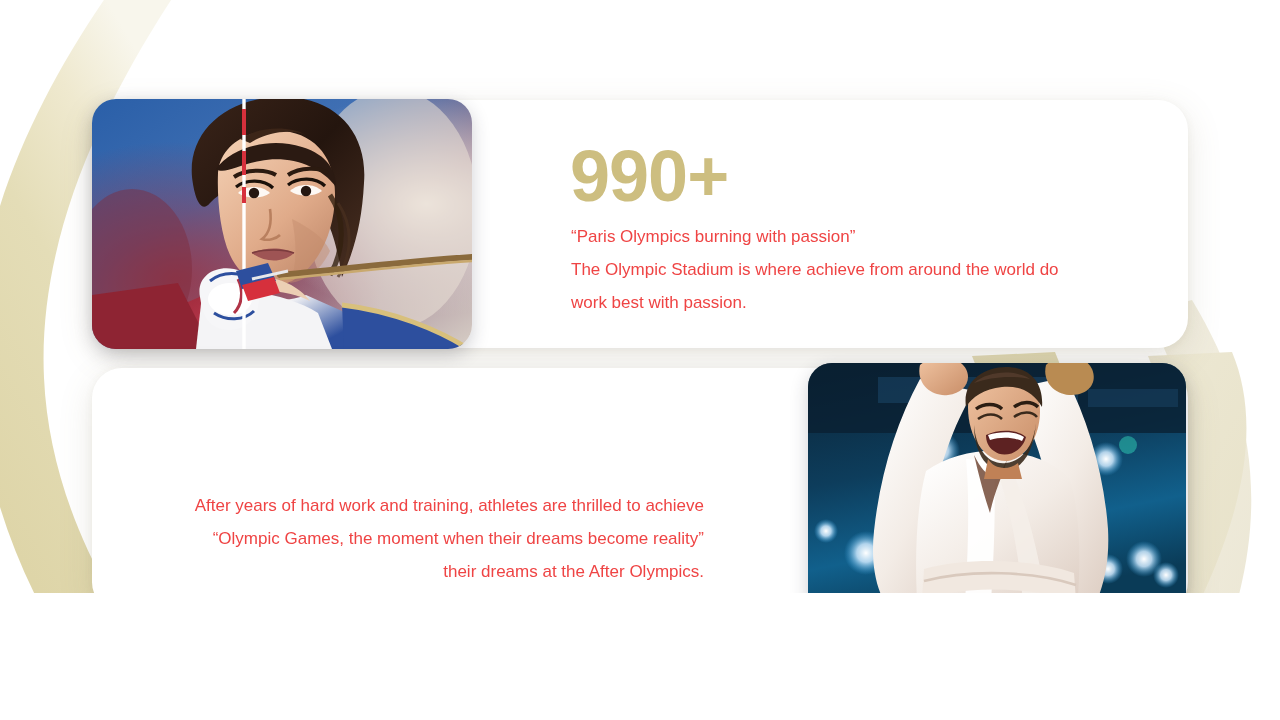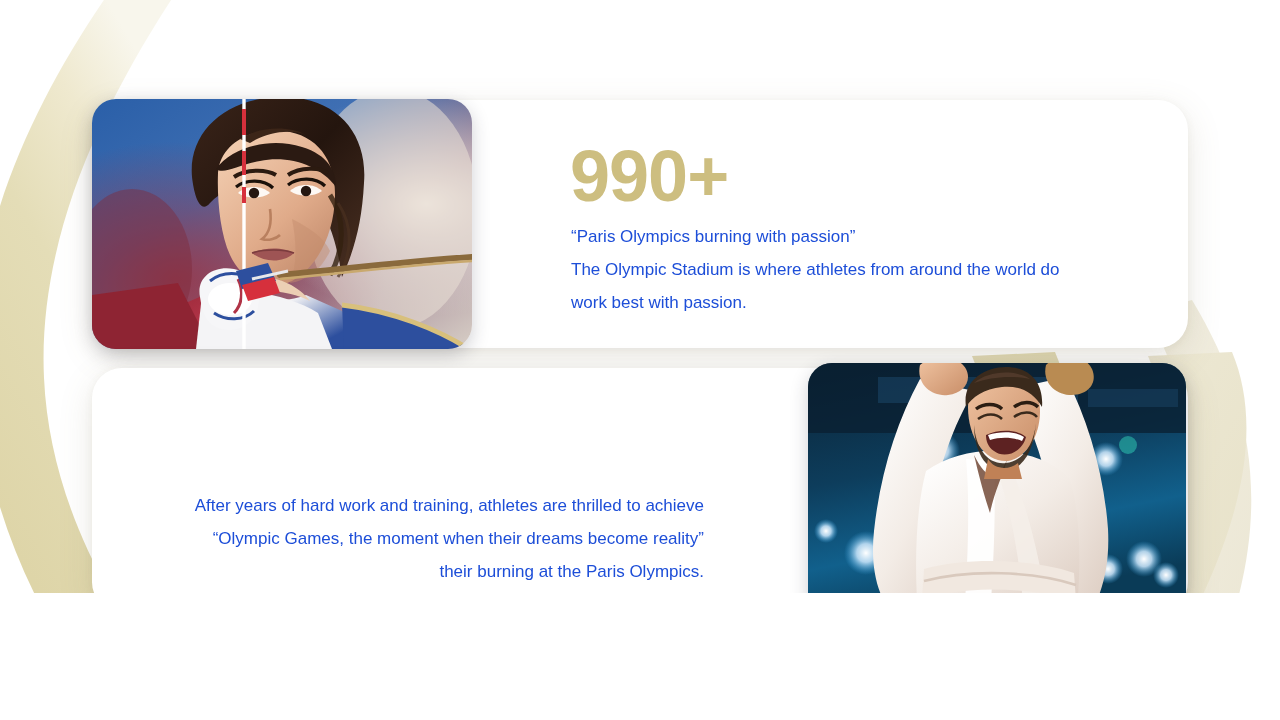--- a/index.html
+++ b/index.html
@@ -69,21 +69,21 @@
     left: 300px; top: 408px; width: 404px;
     font-size: 72px;
     color: #cdbe80;
     text-align: right;
   }
 
   .body-block {
     position: absolute;
     font-size: 17px;
     line-height: 33px;
-    color: #1d4ed8;
+    color: #ef4444;
   }
   #body-one  { left: 571px; top: 220px; width: 560px; text-align: left; }
   #body-two  { left: 100px; top: 489px; width: 604px; text-align: right; }
   .body-block .line { display: block; white-space: nowrap; }
 </style>
 </head>
 <body>
 
 <div id="slide">
 
@@ -237,21 +237,21 @@
       <path d="M 144,172 L 176,164 L 184,182 L 150,190 Z" fill="#2d4f9e"></path>
       <path d="M 150,186 L 182,178 L 188,194 L 156,202 Z" fill="#d6303c"></path>
       <path d="M 160,180 L 196,172" stroke="#e8e8ea" stroke-width="3"></path>
     </svg>
   </div>
 
   <div class="stat-number" id="stat-one">990+</div>
 
   <div class="body-block" id="body-one">
     <span class="line">“Paris Olympics burning with passion”</span>
-    <span class="line">The Olympic Stadium is where athletes from around the world do</span>
+    <span class="line">The Olympic Stadium is where achieve from around the world do</span>
     <span class="line">work best with passion.</span>
   </div>
 
   <div class="card" id="card-two"></div>
 
   <div class="photo" id="photo-judo">
     <svg viewBox="0 0 378 254" xmlns="http://www.w3.org/2000/svg" preserveAspectRatio="xMidYMid slice">
       <defs>
         <linearGradient id="arenaBg" x1="0" y1="0" x2="0.3" y2="1">
           <stop offset="0" stop-color="#0b2234"></stop>
@@ -334,16 +334,16 @@
                C 226,86 216,106 198,108 C 178,110 166,88 166,62 Z" fill="#3a2a1c" opacity="0.9"></path>
 
       <path d="M 180,96 C 186,106 200,108 210,100 L 214,116 L 176,116 Z" fill="#c08156"></path>
     </svg>
   </div>
 
 
   <div class="body-block" id="body-two">
     <span class="line">After years of hard work and training, athletes are thrilled to achieve</span>
     <span class="line">“Olympic Games, the moment when their dreams become reality”</span>
-    <span class="line">their burning at the Paris Olympics.</span>
+    <span class="line">their dreams at the After Olympics.</span>
   </div>
 
 </div>
 
 </body></html>

